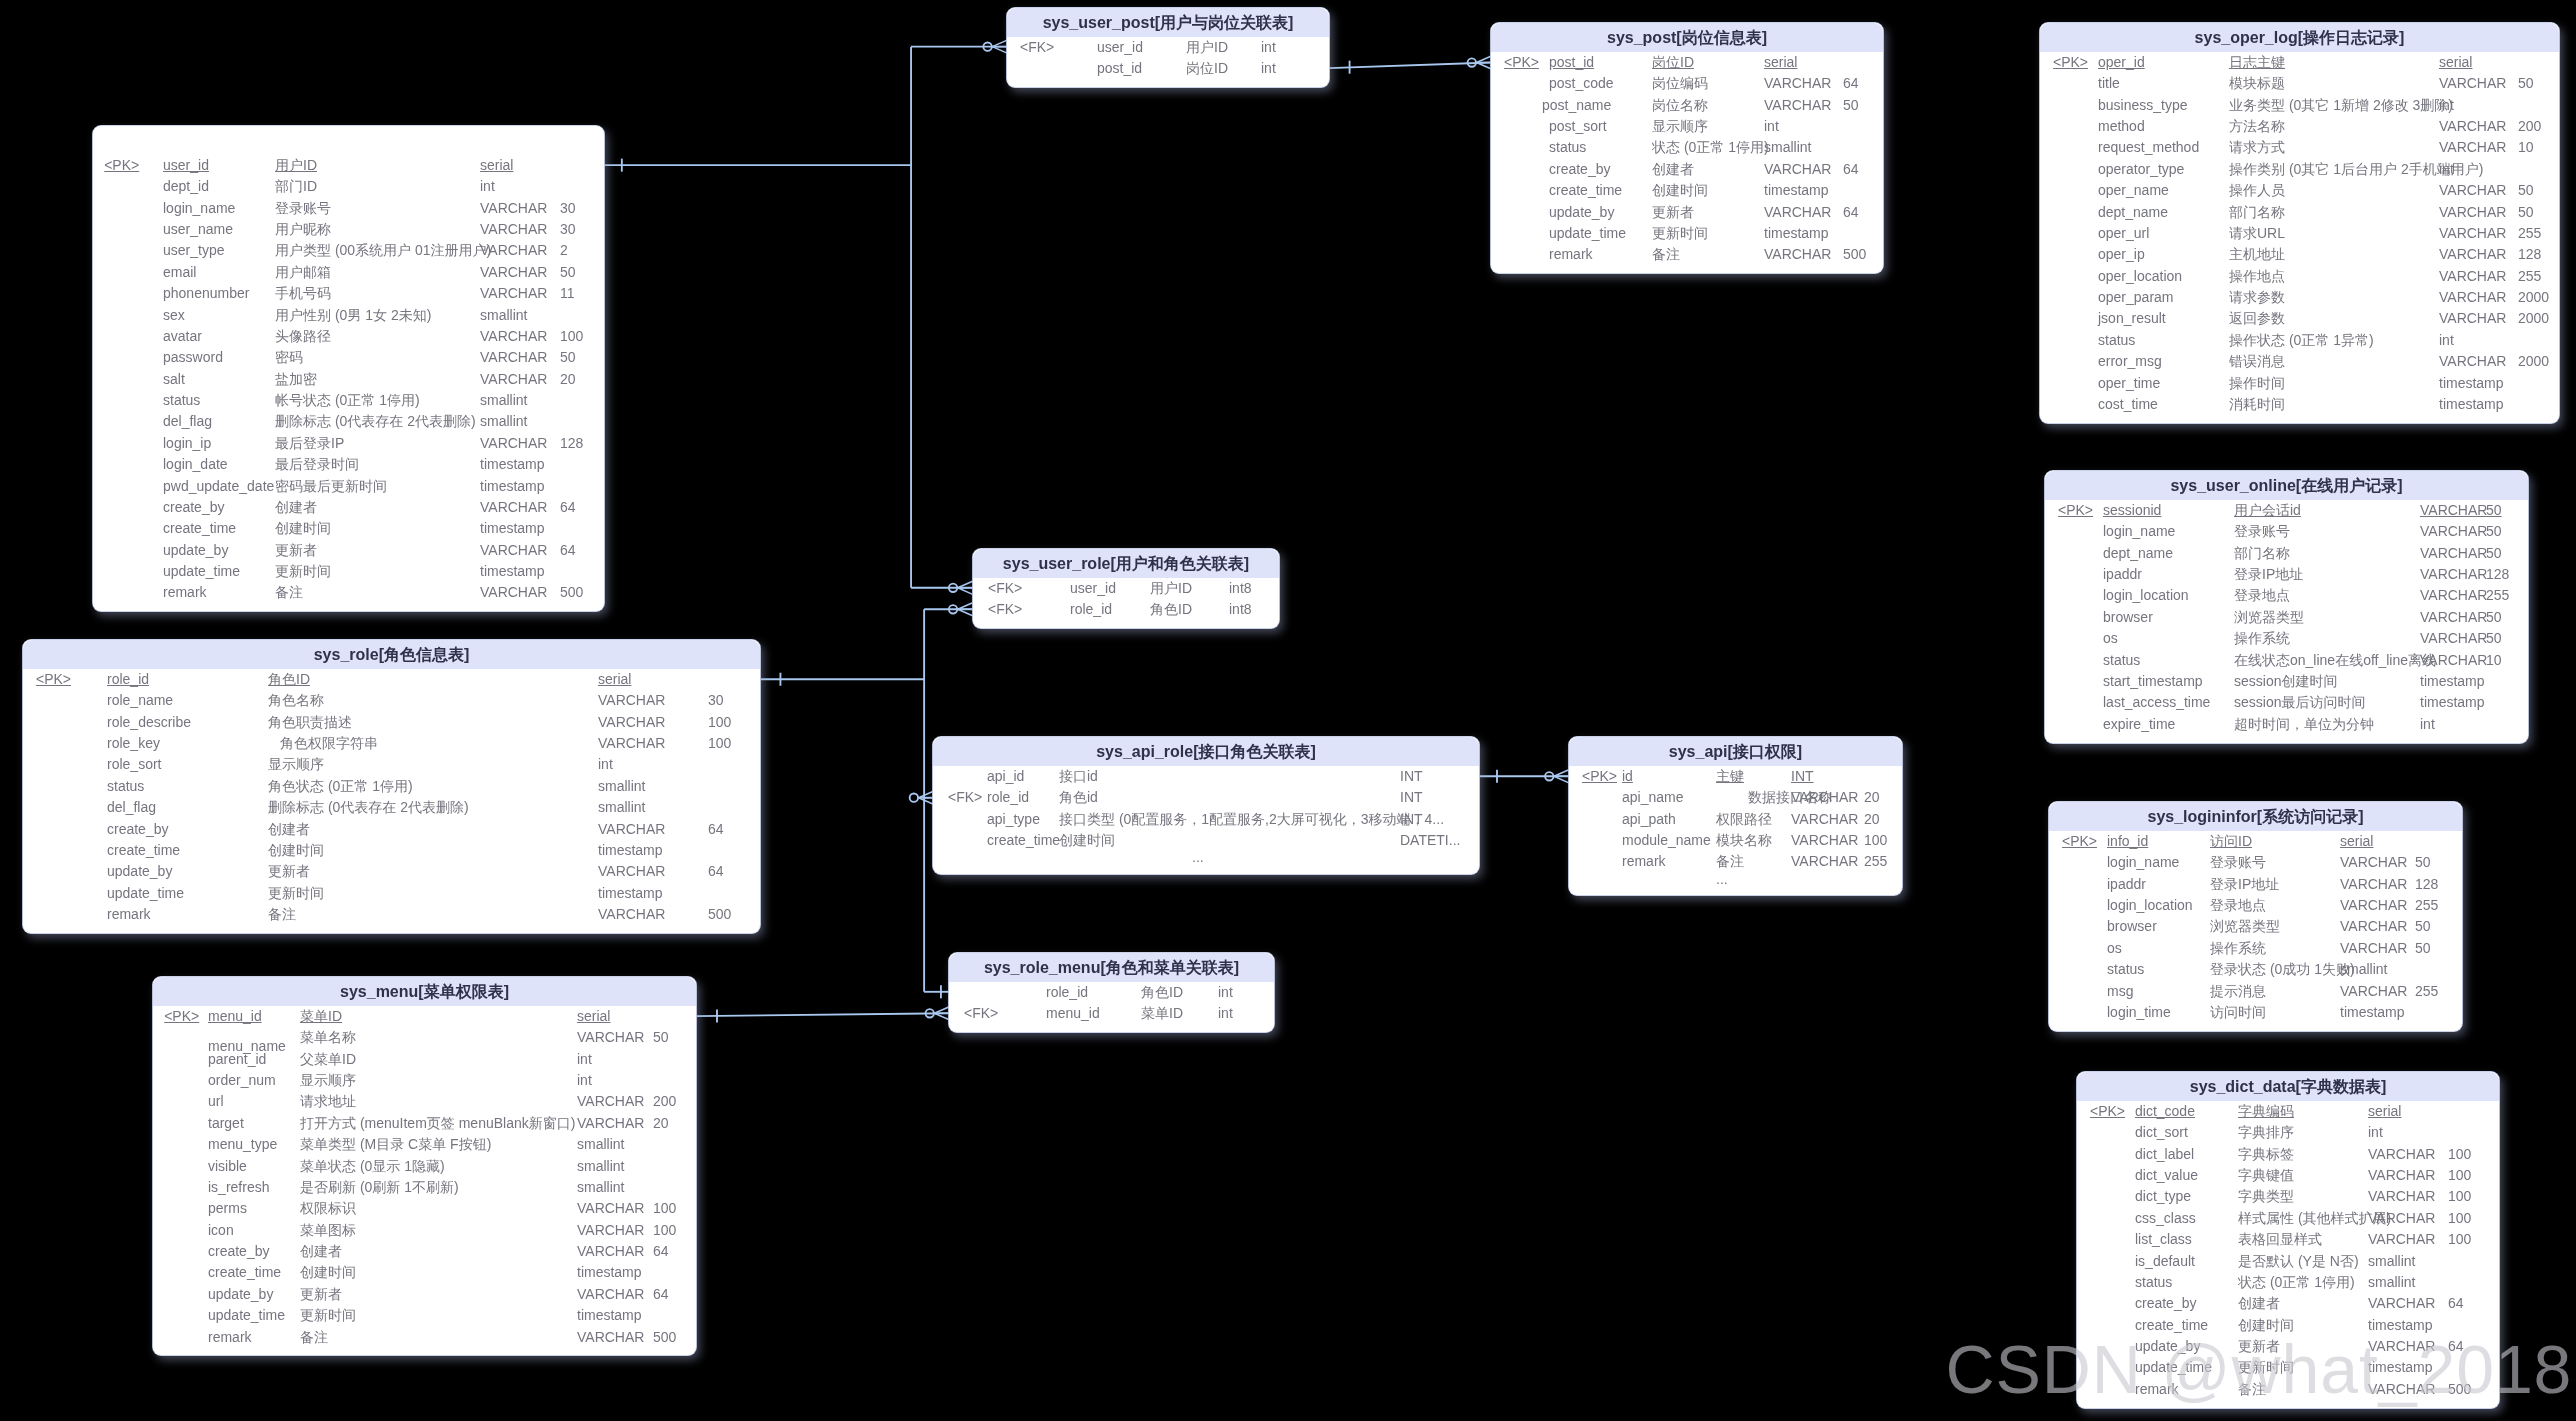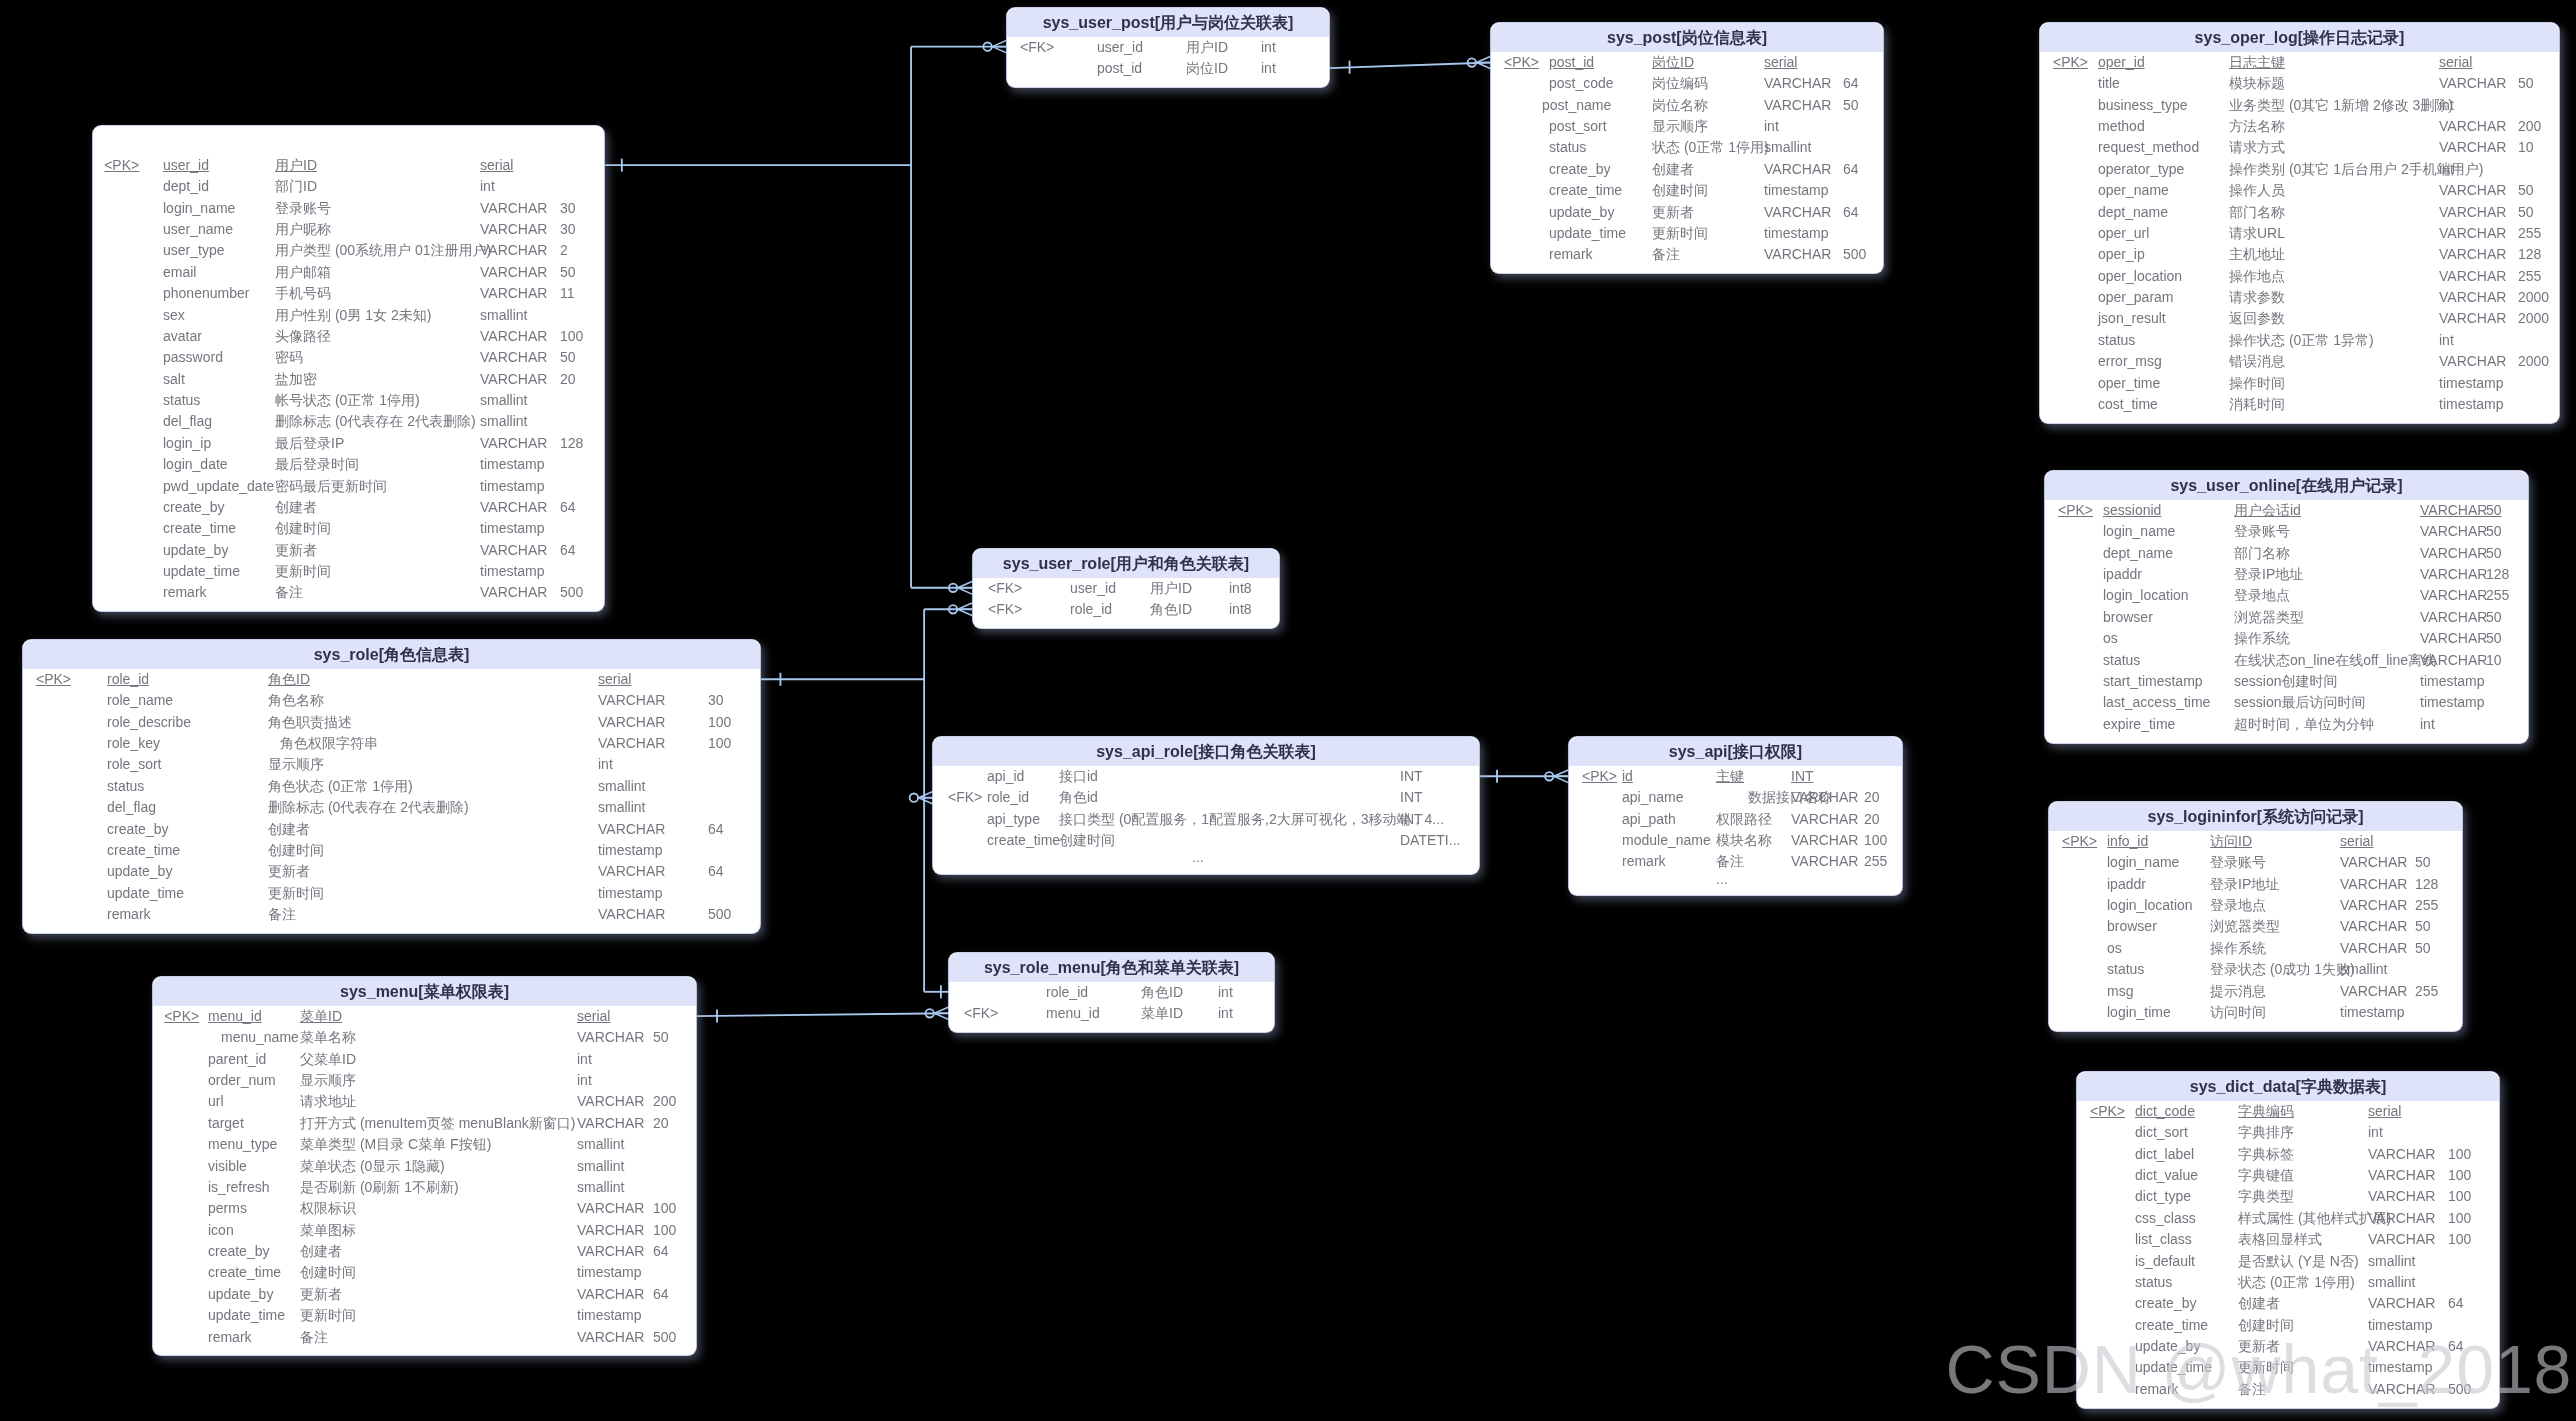--- a/index.html
+++ b/index.html
@@ -738,21 +738,21 @@
       </div>
       <div class="tbl" style="left: 153px; top: 977px; width: 543px; height: 378px;">
         <div class="tbl-title">sys_menu[菜单权限表]</div>
         <div class="tbl-row pk" style="top: 29px; height: 21.4px;">
           <span class="cell c-mk" style="left: 11.2px;">&lt;PK&gt;</span>
           <span class="cell c-nm" style="left: 55px;">menu_id</span>
           <span class="cell c-ds" style="left: 147px;">菜单ID</span>
           <span class="cell c-tp" style="left: 424px;">serial</span>
         </div>
         <div class="tbl-row" style="top: 50px; height: 21.4px;">
-          <span class="cell c-nm" style="left: 68px;">menu_name</span>
+          <span class="cell c-nm" style="left: 55px; margin-top: 9px;">menu_name</span>
           <span class="cell c-ds" style="left: 147px;">菜单名称</span>
           <span class="cell c-tp" style="left: 424px;">VARCHAR</span>
           <span class="cell c-sz" style="left: 500px;">50</span>
         </div>
         <div class="tbl-row" style="top: 72px; height: 21.4px;">
           <span class="cell c-nm" style="left: 55px;">parent_id</span>
           <span class="cell c-ds" style="left: 147px;">父菜单ID</span>
           <span class="cell c-tp" style="left: 424px;">int</span>
         </div>
         <div class="tbl-row" style="top: 93px; height: 21.4px;">

